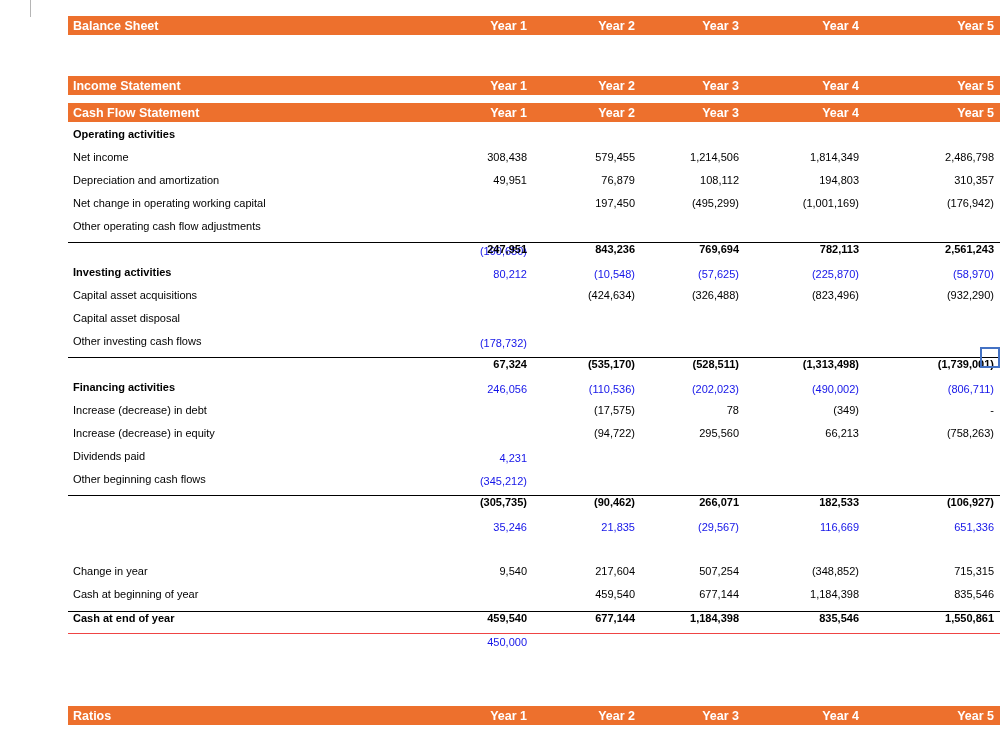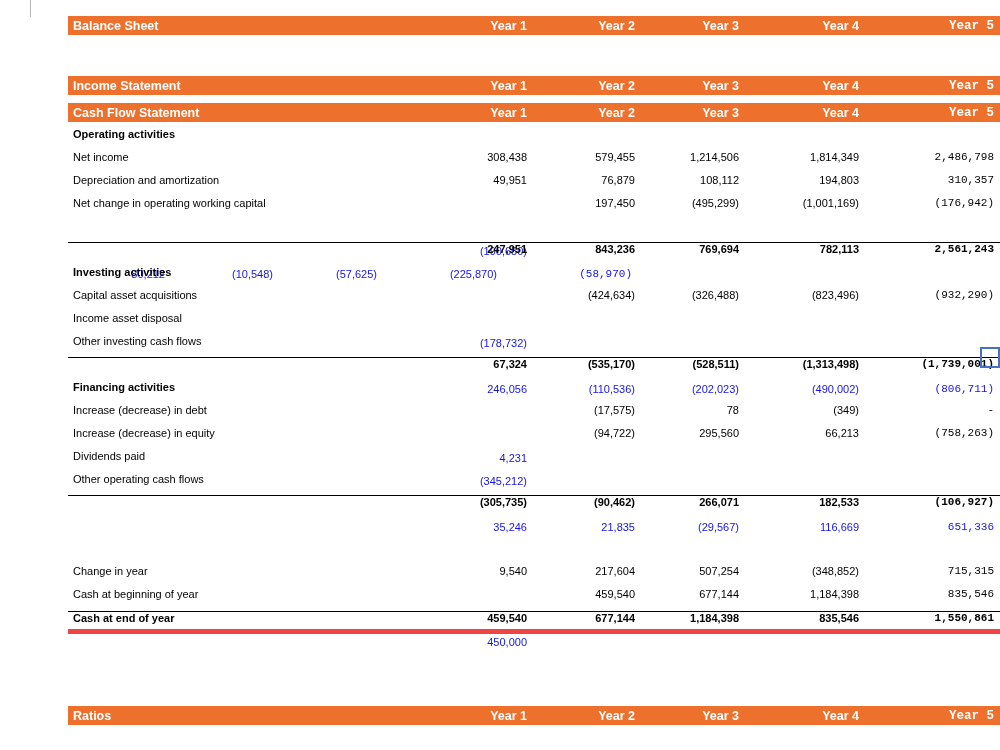--- a/index.html
+++ b/index.html
@@ -9,39 +9,39 @@
     font-family:"Liberation Sans", sans-serif;
     color:var(--text,#000);
   }
   .left-gridline {
     position:absolute; left:30px; top:0; width:1px; height:17px;
     background:#b5b5b5;
   }
   
   .col-label { flex:0 0 362px; box-sizing:border-box; padding-left:5px; }
   .c1 { flex:0 0 100px; } .c2 { flex:0 0 108px; } .c3 { flex:0 0 104px; }
-  .c4 { flex:0 0 120px; } .c5 { flex:0 0 135px;font-family:Liberation Mono, monospace; }
+  .c4 { flex:0 0 120px; } .c5 { flex:0 0 135px; }
   .num { text-align:right; padding-right:3px; box-sizing:border-box; }
 
   
   .bar {
     position:absolute; left:68px; width:932px; height:19px;
     background:var(--header-bg,#ED702D); color:var(--header-text,#fff);
     display:flex; align-items:center;
     font-size:12.5px; font-weight:bold;
   }
 
   
   .cf-table { position:absolute; left:68px; top:128px; width:932px; }
   .cfrow {
     display:flex; align-items:flex-start; height:23px; box-sizing:border-box;
     font-size:11px;
   }
   .cfrow.underline { border-bottom:1px solid #000; }
-  .cfrow.grand { border-top:1px solid #000; border-bottom:5px solid #ef4444; font-weight:bold; }
+  .cfrow.grand { border-top:1px solid #000; border-bottom:1px solid #ef4444; font-weight:bold; }
   .cfrow.section .col-label { font-weight:bold; }
   .cfrow.total .num { font-weight:bold; }
   .blue { color:var(--input-blue,#1414E8);margin-top:48px; }
 
   .cell-cursor {
     position:absolute; left:980px; top:347px; width:16px; height:17px;
     border:2px solid var(--cursor-blue,#4472C4); background:transparent;
   }
 </style>
 </head>
@@ -103,20 +103,21 @@
     </div>
     <div class="cfrow data">
       <div class="col-label">Net change in operating working capital</div>
       <div class="num c1 blue">(190,650)</div>
       <div class="num c2">197,450</div>
       <div class="num c3">(495,299)</div>
       <div class="num c4">(1,001,169)</div>
       <div class="num c5">(176,942)</div>
     </div>
     <div class="cfrow data underline">
+      <div class="col-label">Other operating cash flow adjustments</div>
       <div class="num c1 blue">80,212</div>
       <div class="num c2 blue">(10,548)</div>
       <div class="num c3 blue">(57,625)</div>
       <div class="num c4 blue">(225,870)</div>
       <div class="num c5 blue">(58,970)</div>
     </div>
     <div class="cfrow total">
       <div class="col-label"></div>
       <div class="num c1">247,951</div>
       <div class="num c2">843,236</div>
@@ -134,21 +135,21 @@
     </div>
     <div class="cfrow data">
       <div class="col-label">Capital asset acquisitions</div>
       <div class="num c1 blue">(178,732)</div>
       <div class="num c2">(424,634)</div>
       <div class="num c3">(326,488)</div>
       <div class="num c4">(823,496)</div>
       <div class="num c5">(932,290)</div>
     </div>
     <div class="cfrow data">
-      <div class="col-label">Income asset disposal</div>
+      <div class="col-label">Capital asset disposal</div>
       <div class="num c1"></div>
       <div class="num c2"></div>
       <div class="num c3"></div>
       <div class="num c4"></div>
       <div class="num c5"></div>
     </div>
     <div class="cfrow data underline">
       <div class="col-label">Other investing cash flows</div>
       <div class="num c1 blue">246,056</div>
       <div class="num c2 blue">(110,536)</div>
@@ -190,21 +191,21 @@
     </div>
     <div class="cfrow data">
       <div class="col-label">Dividends paid</div>
       <div class="num c1"></div>
       <div class="num c2"></div>
       <div class="num c3"></div>
       <div class="num c4"></div>
       <div class="num c5"></div>
     </div>
     <div class="cfrow data underline">
-      <div class="col-label">Other operating cash flows</div>
+      <div class="col-label">Other beginning cash flows</div>
       <div class="num c1 blue">35,246</div>
       <div class="num c2 blue">21,835</div>
       <div class="num c3 blue">(29,567)</div>
       <div class="num c4 blue">116,669</div>
       <div class="num c5 blue">651,336</div>
     </div>
     <div class="cfrow total">
       <div class="col-label"></div>
       <div class="num c1">(305,735)</div>
       <div class="num c2">(90,462)</div>

